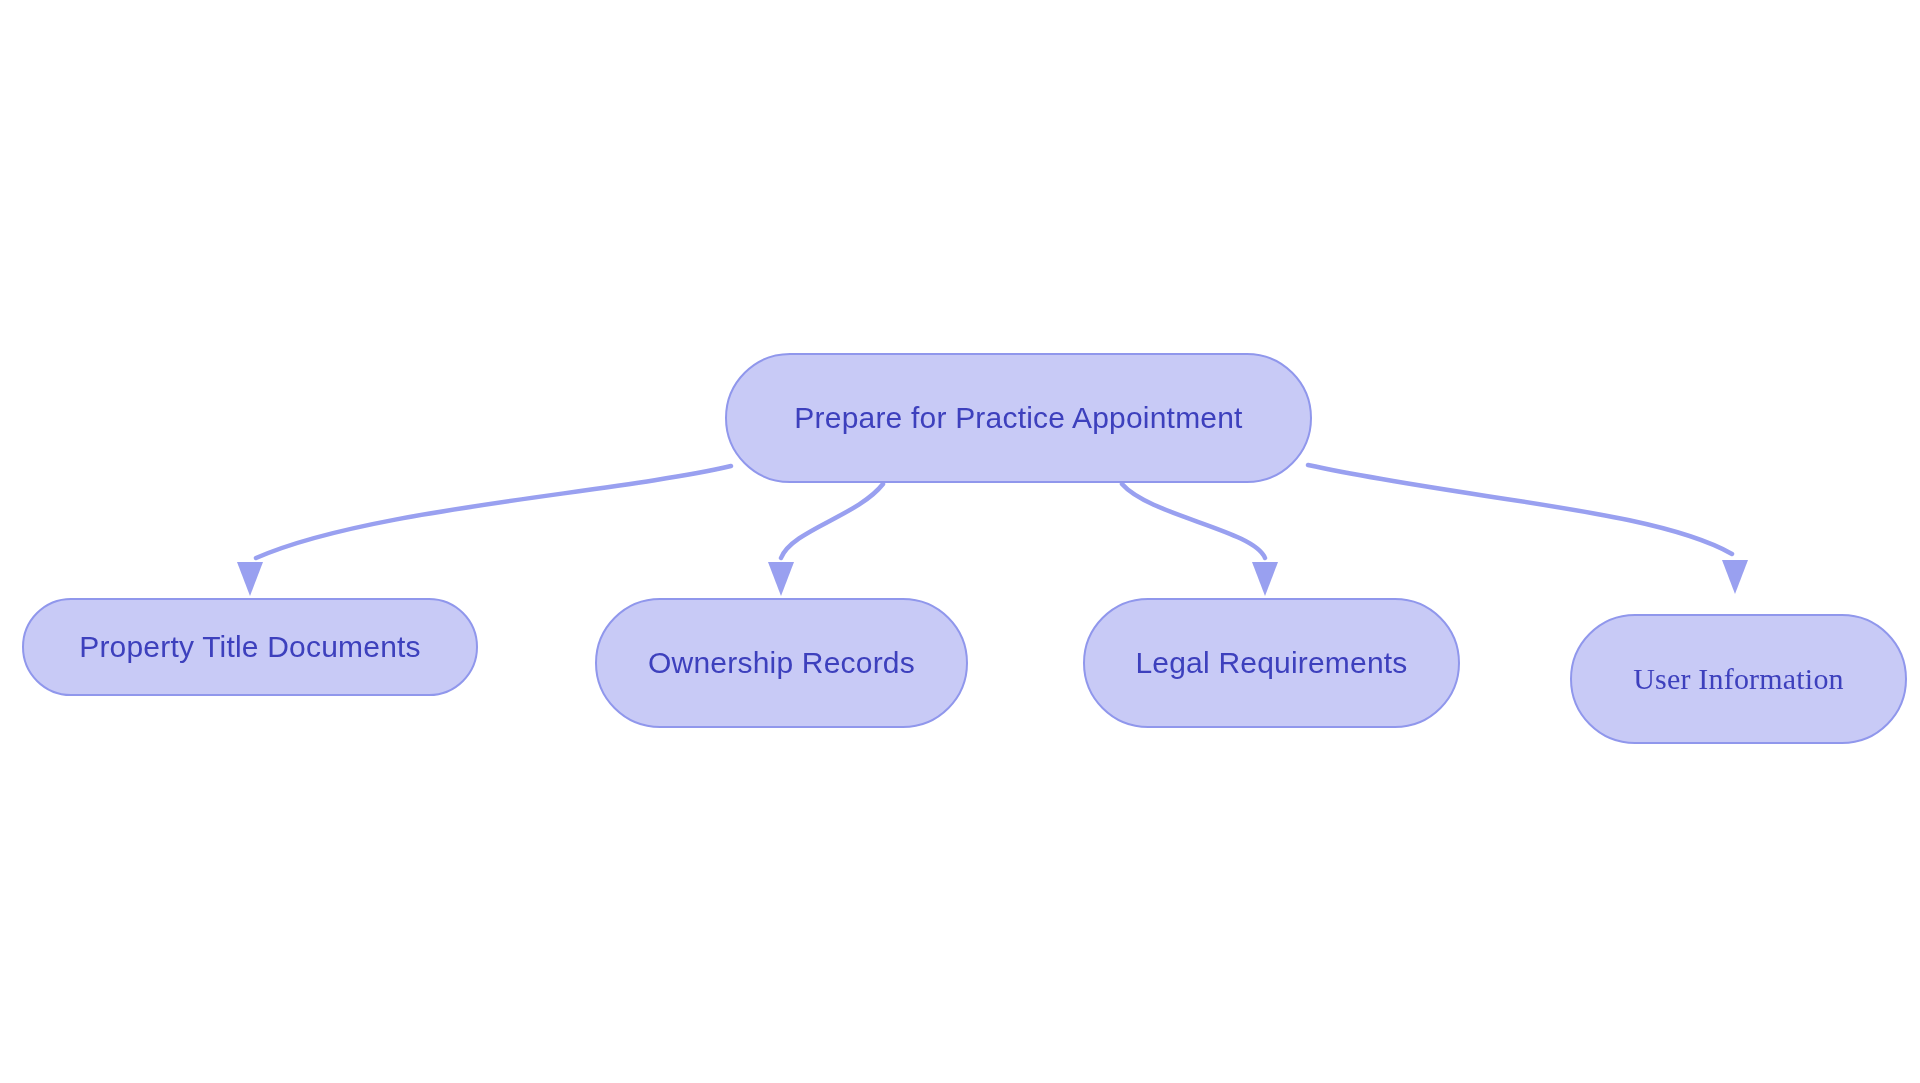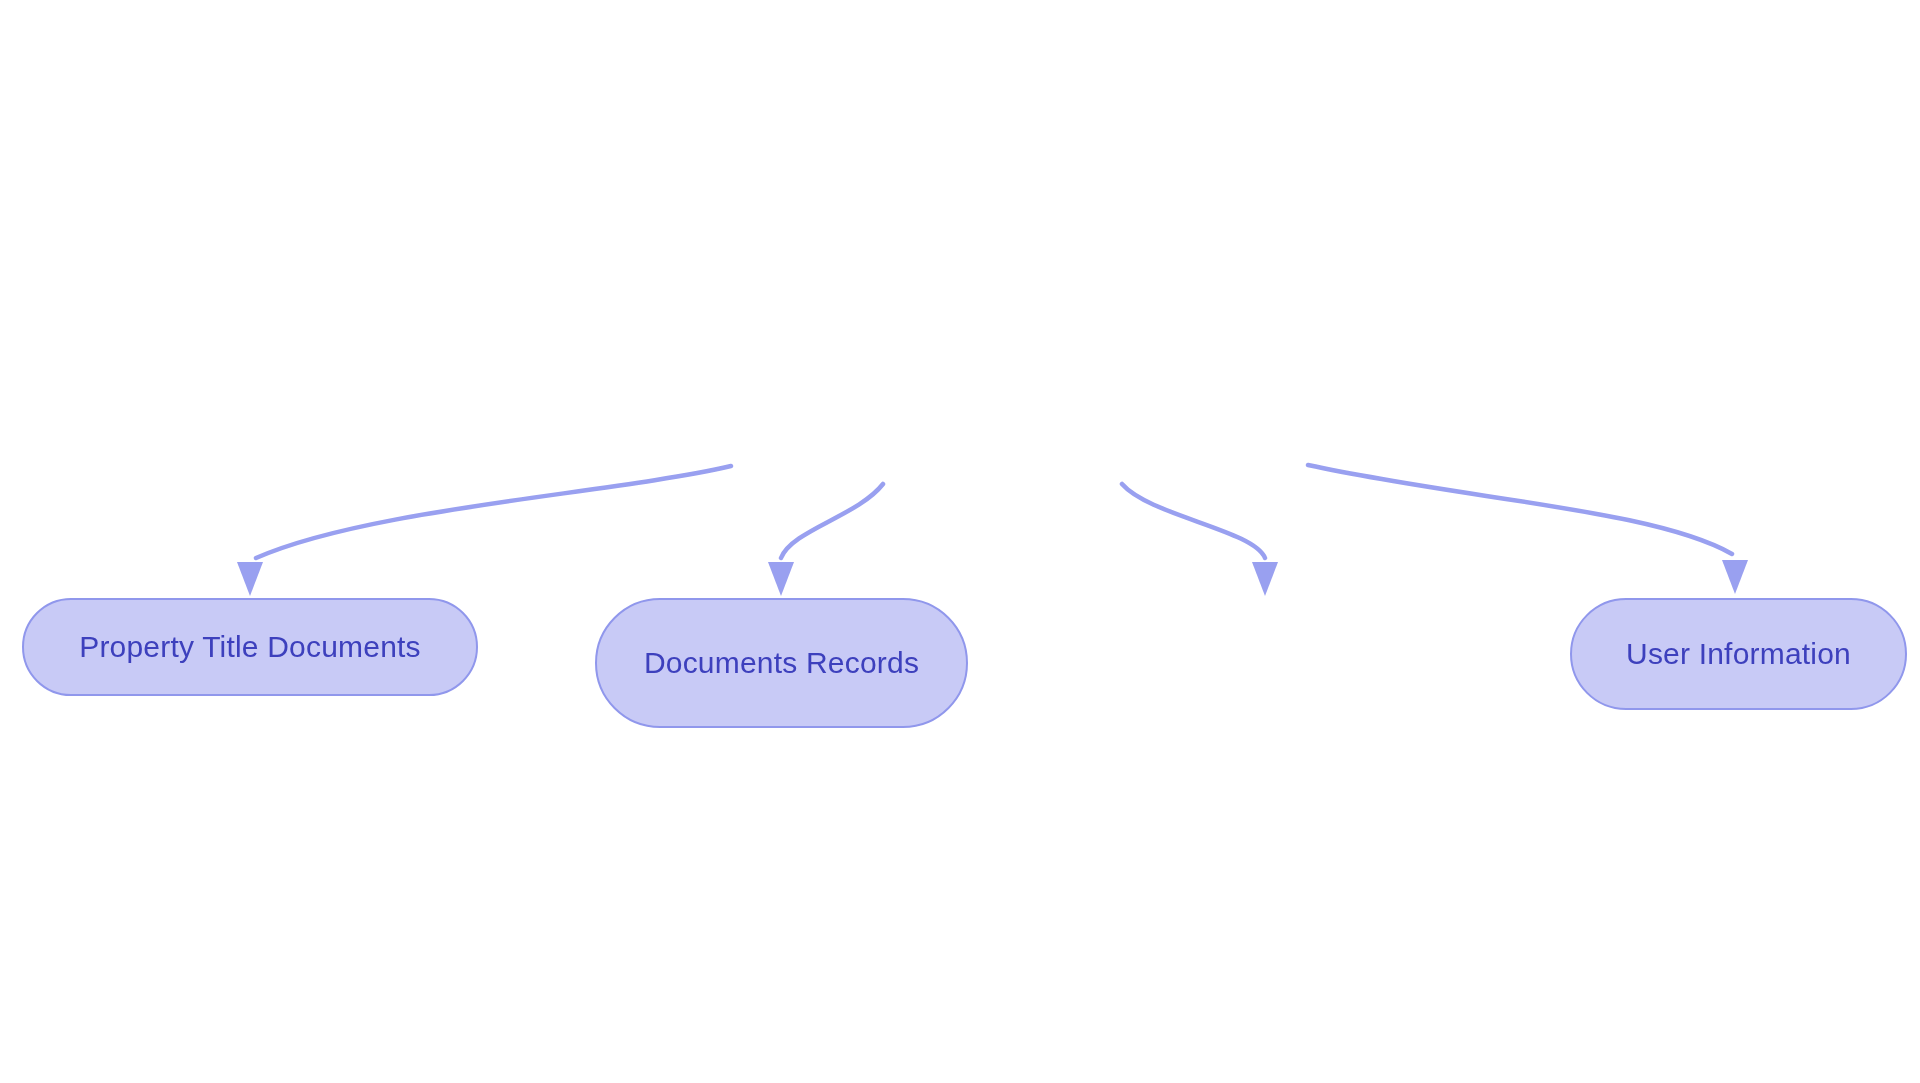--- a/index.html
+++ b/index.html
@@ -50,21 +50,21 @@
     color:var(--node-text);
     font-size:30px;
     letter-spacing:0.2px;
     text-align:center;
     white-space:nowrap;
   }
   .node-root  {left:725px;  top:353px; width:587px; height:130px;}
   .node-c1    {left:22px;   top:598px; width:456px; height:98px;}
   .node-c2    {left:595px;  top:598px; width:373px; height:130px;}
   .node-c3    {left:1083px; top:598px; width:377px; height:130px;}
-  .node-c4    {left:1570px; top:598px; width:337px; height:112px;}
+  .node-c4    {left:1570px; top:614px; width:337px; height:130px;font-family:Liberation Serif, serif;}
 </style>
 </head>
 <body>
 
 <div class="canvas">
 
   <svg class="edge-layer" viewBox="0 0 1920 1083" xmlns="http://www.w3.org/2000/svg">
 
     <g>
       <path class="edge" d="M 731 466 C 610 494, 370 508, 256 558"></path>
@@ -80,27 +80,33 @@
       <path class="edge" d="M 1122 484 C 1150 516, 1254 530, 1265 558"></path>
       <path class="arrowhead" d="M 1252 562 L 1278 562 L 1265 596 Z"></path>
     </g>
 
     <g>
       <path class="edge" d="M 1308 465 C 1470 500, 1655 510, 1732 554"></path>
       <path class="arrowhead" d="M 1722 560 L 1748 560 L 1735 594 Z"></path>
     </g>
   </svg>
 
+  <div class="node node-root">
+    <span>Prepare for Practice Appointment</span>
+  </div>
 
   <div class="node node-c1">
     <span>Property Title Documents</span>
   </div>
 
   <div class="node node-c2">
-    <span>Documents Records</span>
+    <span>Ownership Records</span>
   </div>
 
+  <div class="node node-c3">
+    <span>Legal Requirements</span>
+  </div>
 
   <div class="node node-c4">
     <span>User Information</span>
   </div>
 
 </div>
 
 </body></html>

